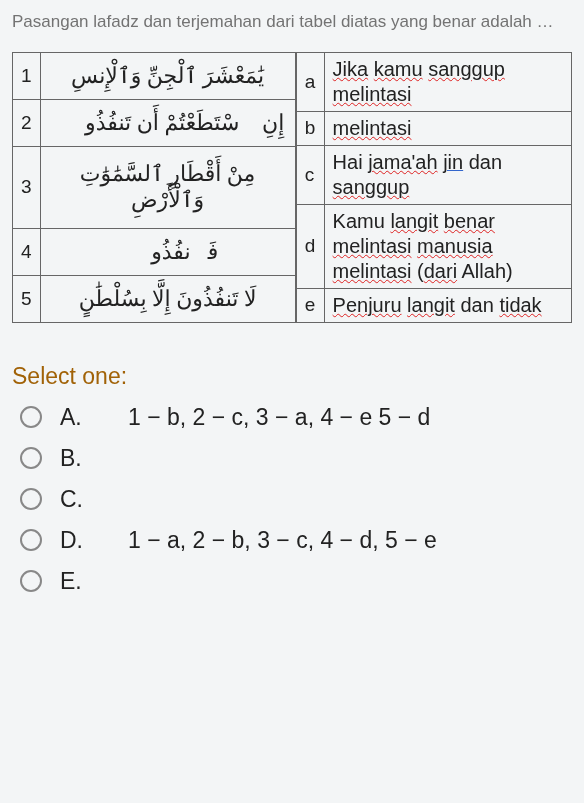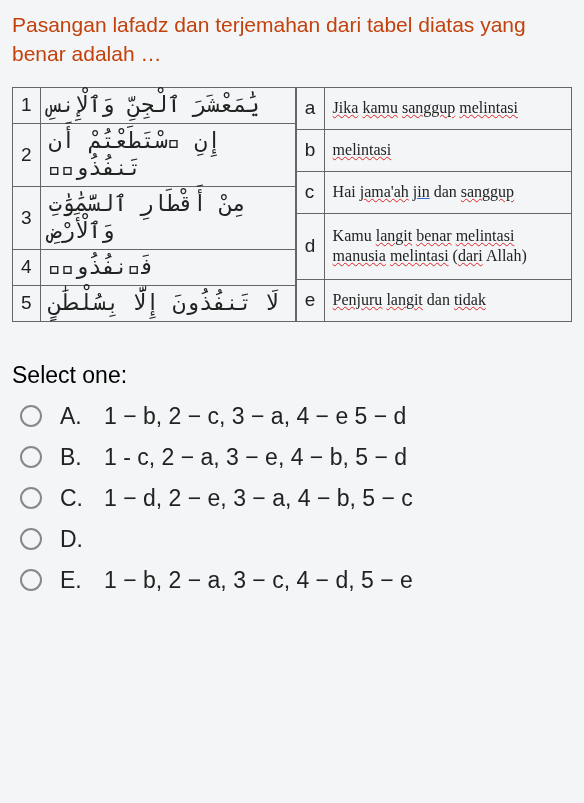--- a/index.html
+++ b/index.html
@@ -5,75 +5,76 @@
 * { margin: 0; padding: 0; box-sizing: border-box; }
 body {
   width: 584px;
   height: 803px;
   background: #f3f5f6;
   font-family: Arial, Helvetica, sans-serif;
   color: #222;
   padding: 10px 12px;
 }
 .question-text {
-  font-size: 21px;
+  font-size: 17px;
   line-height: 1.4;
-  color: #c2410c;
+  color: #737373;
   margin-bottom: 18px;
 }
 .table-wrap {
   display: flex;
   gap: 0;
   margin-bottom: 40px;
 }
 table {
   border-collapse: collapse;
   font-size: 19px;
 }
 td {
   border: 1px solid #666;
   padding: 4px 8px;
   vertical-align: middle;
 }
 .left-tbl td.num { width: 26px; text-align: left; }
 .left-tbl td.ar {
   width: 268px;
-  font-family: Liberation Mono, monospace;
+  font-family: Liberation Serif, serif;
   font-size: 22px;
   direction: rtl;
-  text-align: left;
+  text-align: center;
 }
 .right-tbl td.letter { width: 28px; text-align: left; }
-.right-tbl td.trans { width: 260px; font-size: 16px; line-height: 1.25; font-family: Liberation Serif, serif; }
+.right-tbl td.trans { width: 260px; font-size: 20px; line-height: 1.25; }
 .u-red { text-decoration: underline; text-decoration-color: #d22; text-decoration-style: wavy; text-decoration-thickness: 1px; }
 .u-blue { text-decoration: underline; text-decoration-color: #36c; text-decoration-thickness: 1px; }
 .prompt {
   font-size: 23px;
   margin-bottom: 14px;
-  color: #000000;
+  color: #a16207;
 }
 .options { padding-left: 8px; }
 .option {
   display: flex;
   align-items: center;
   gap: 18px;
   margin-bottom: 14px;
 }
 .radio {
   width: 22px; height: 22px;
   border: 2px solid #888;
   border-radius: 50%;
   flex-shrink: 0;
 }
 .opt-label {
   width: 26px;
   font-size: 23px;
 }
 .opt-text {
   font-size: 23px;
+  margin-left: 24px;
 }
 </style>
 </head>
 <body>
 
 <div class="question-text">Pasangan lafadz dan terjemahan dari tabel diatas yang benar adalah …</div>
 
 <div class="table-wrap">
   <table class="left-tbl">
     <tbody>
@@ -129,29 +130,27 @@
 
 <div class="options">
   <div class="option">
     <span class="radio"></span>
     <span class="opt-label">A.</span>
     <span class="opt-text">1 − b, 2 − c, 3 − a, 4 − e 5 − d</span>
   </div>
   <div class="option">
     <span class="radio"></span>
     <span class="opt-label">B.</span>
-    <span class="opt-text">1 - c, 2 − a, 3 − e, 4 − b, 5 − d</span>
   </div>
   <div class="option">
     <span class="radio"></span>
     <span class="opt-label">C.</span>
-    <span class="opt-text">1 − d, 2 − e, 3 − a, 4 − b, 5 − c</span>
   </div>
   <div class="option">
     <span class="radio"></span>
     <span class="opt-label">D.</span>
+    <span class="opt-text">1 − a, 2 − b, 3 − c, 4 − d, 5 − e</span>
   </div>
   <div class="option">
     <span class="radio"></span>
     <span class="opt-label">E.</span>
-    <span class="opt-text">1 − b, 2 − a, 3 − c, 4 − d, 5 − e</span>
   </div>
 </div>
 
 </body></html>

